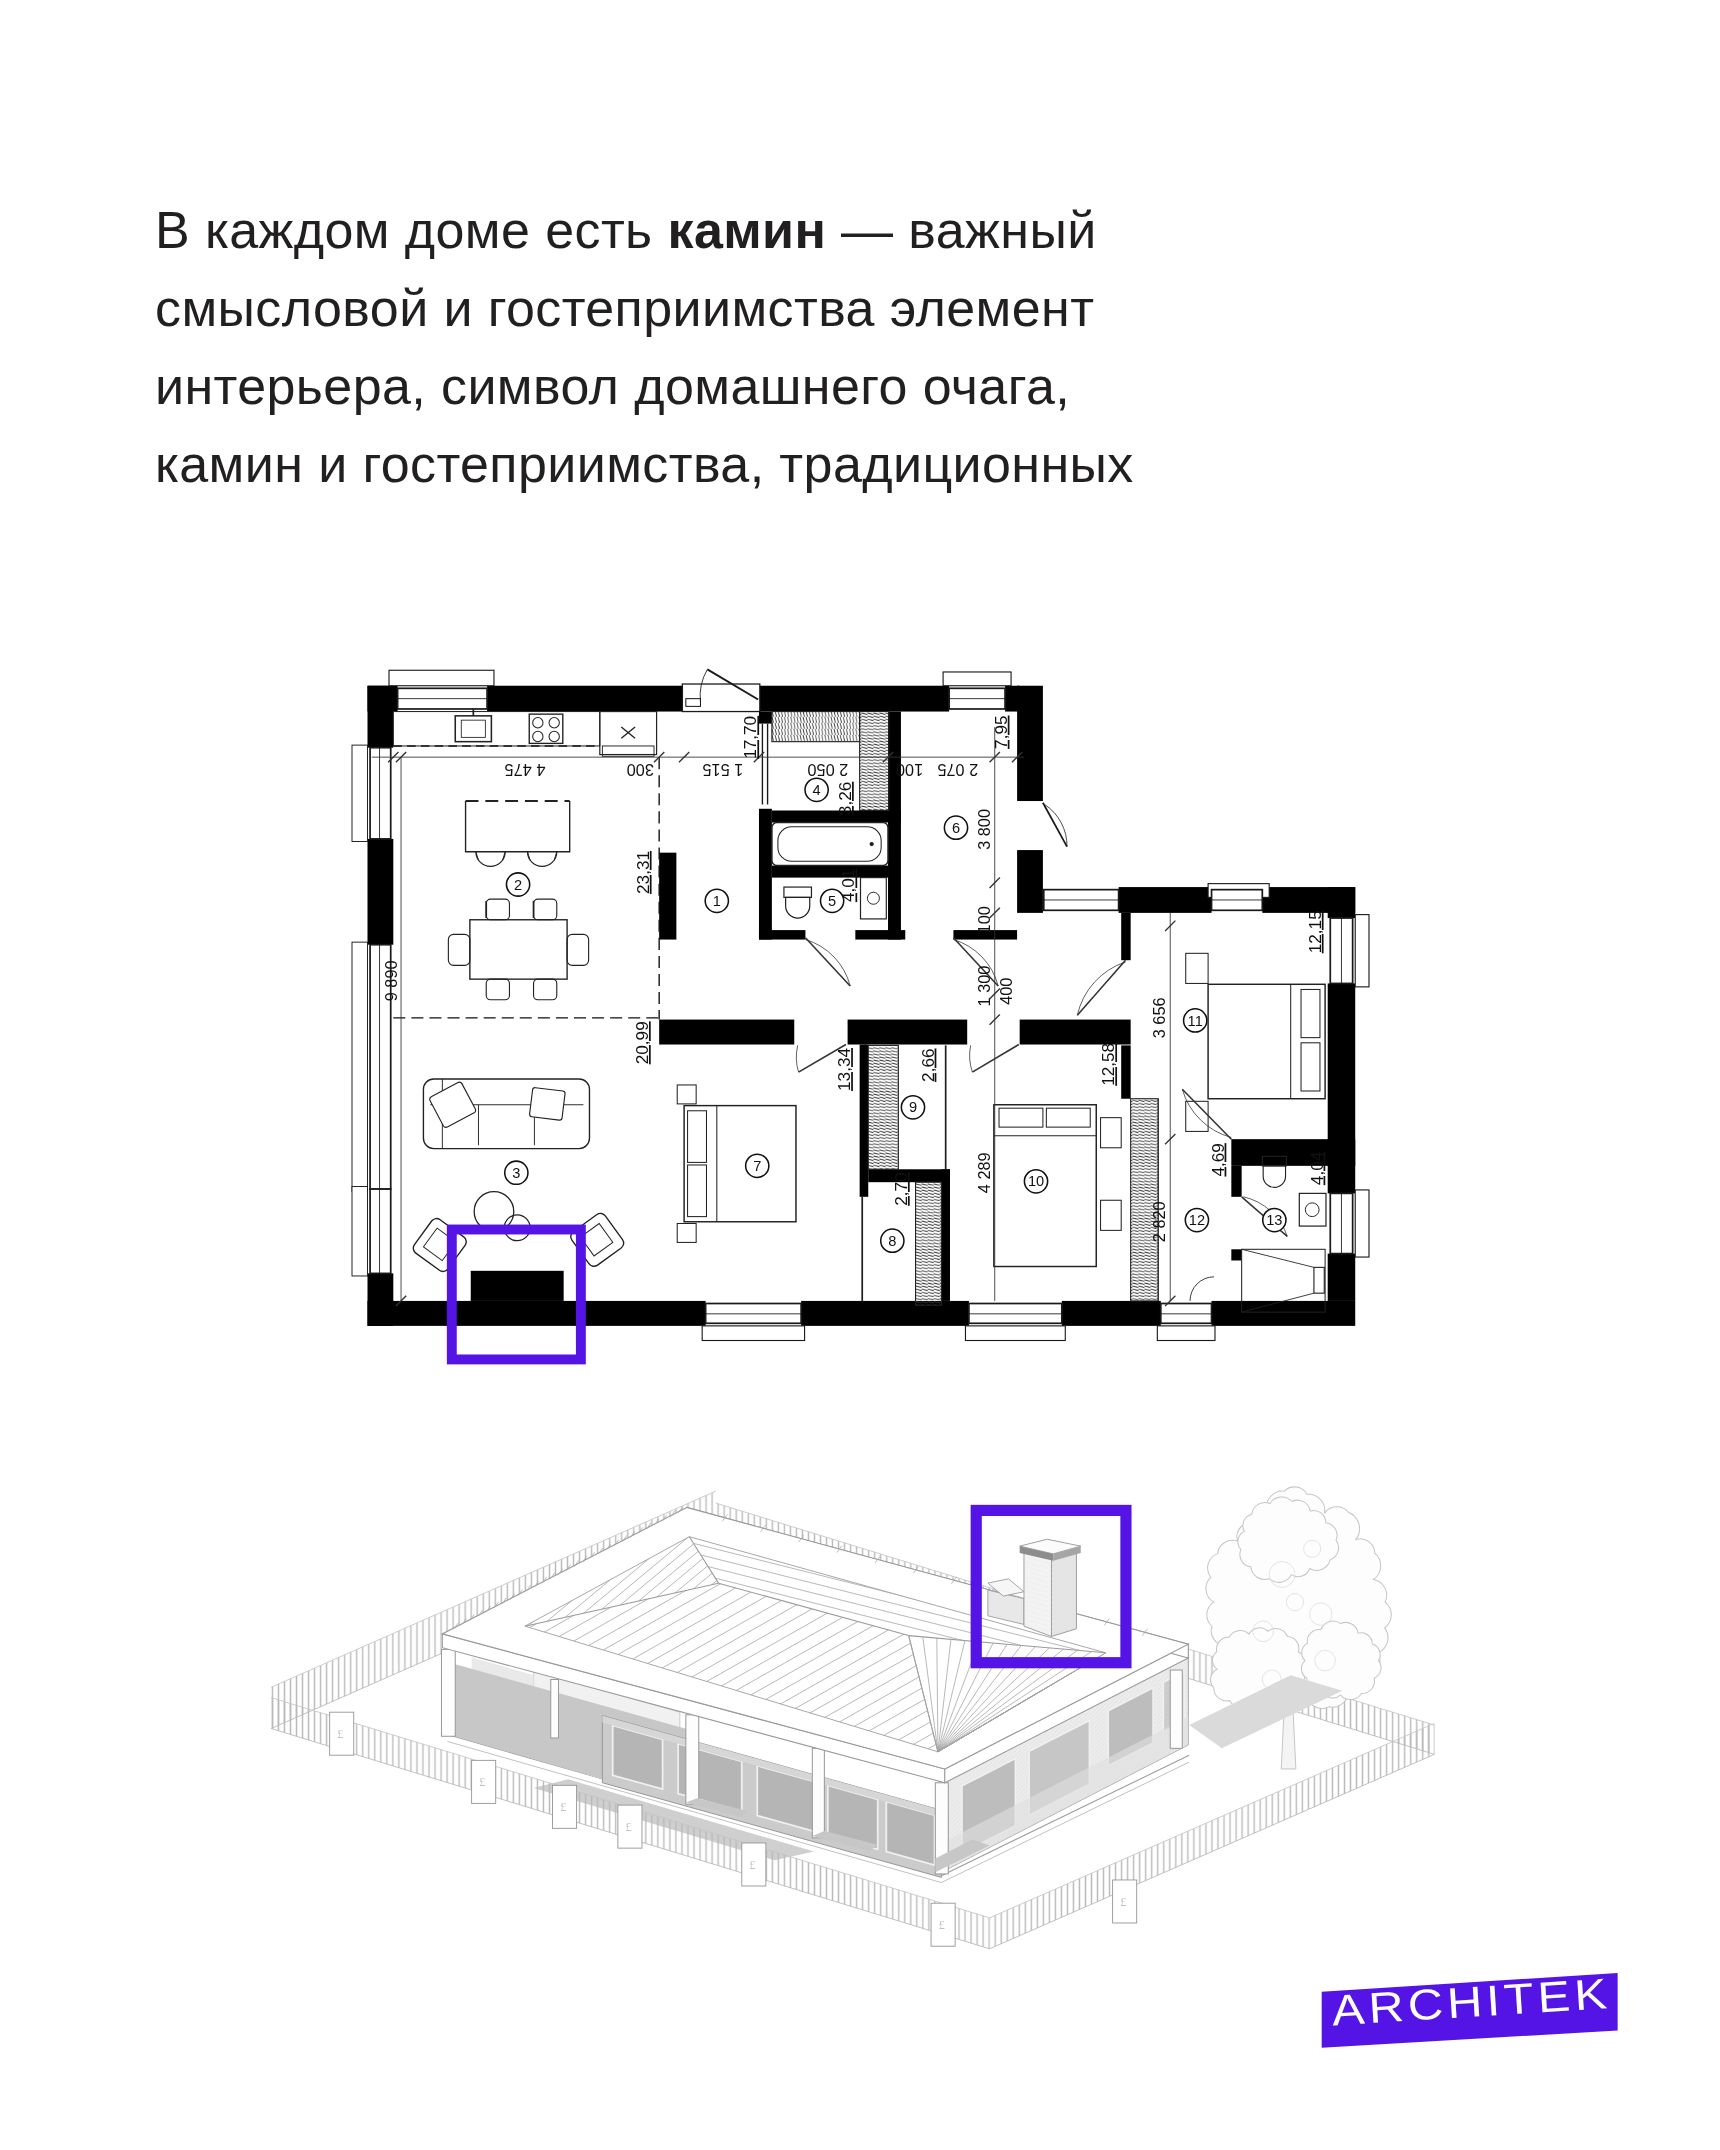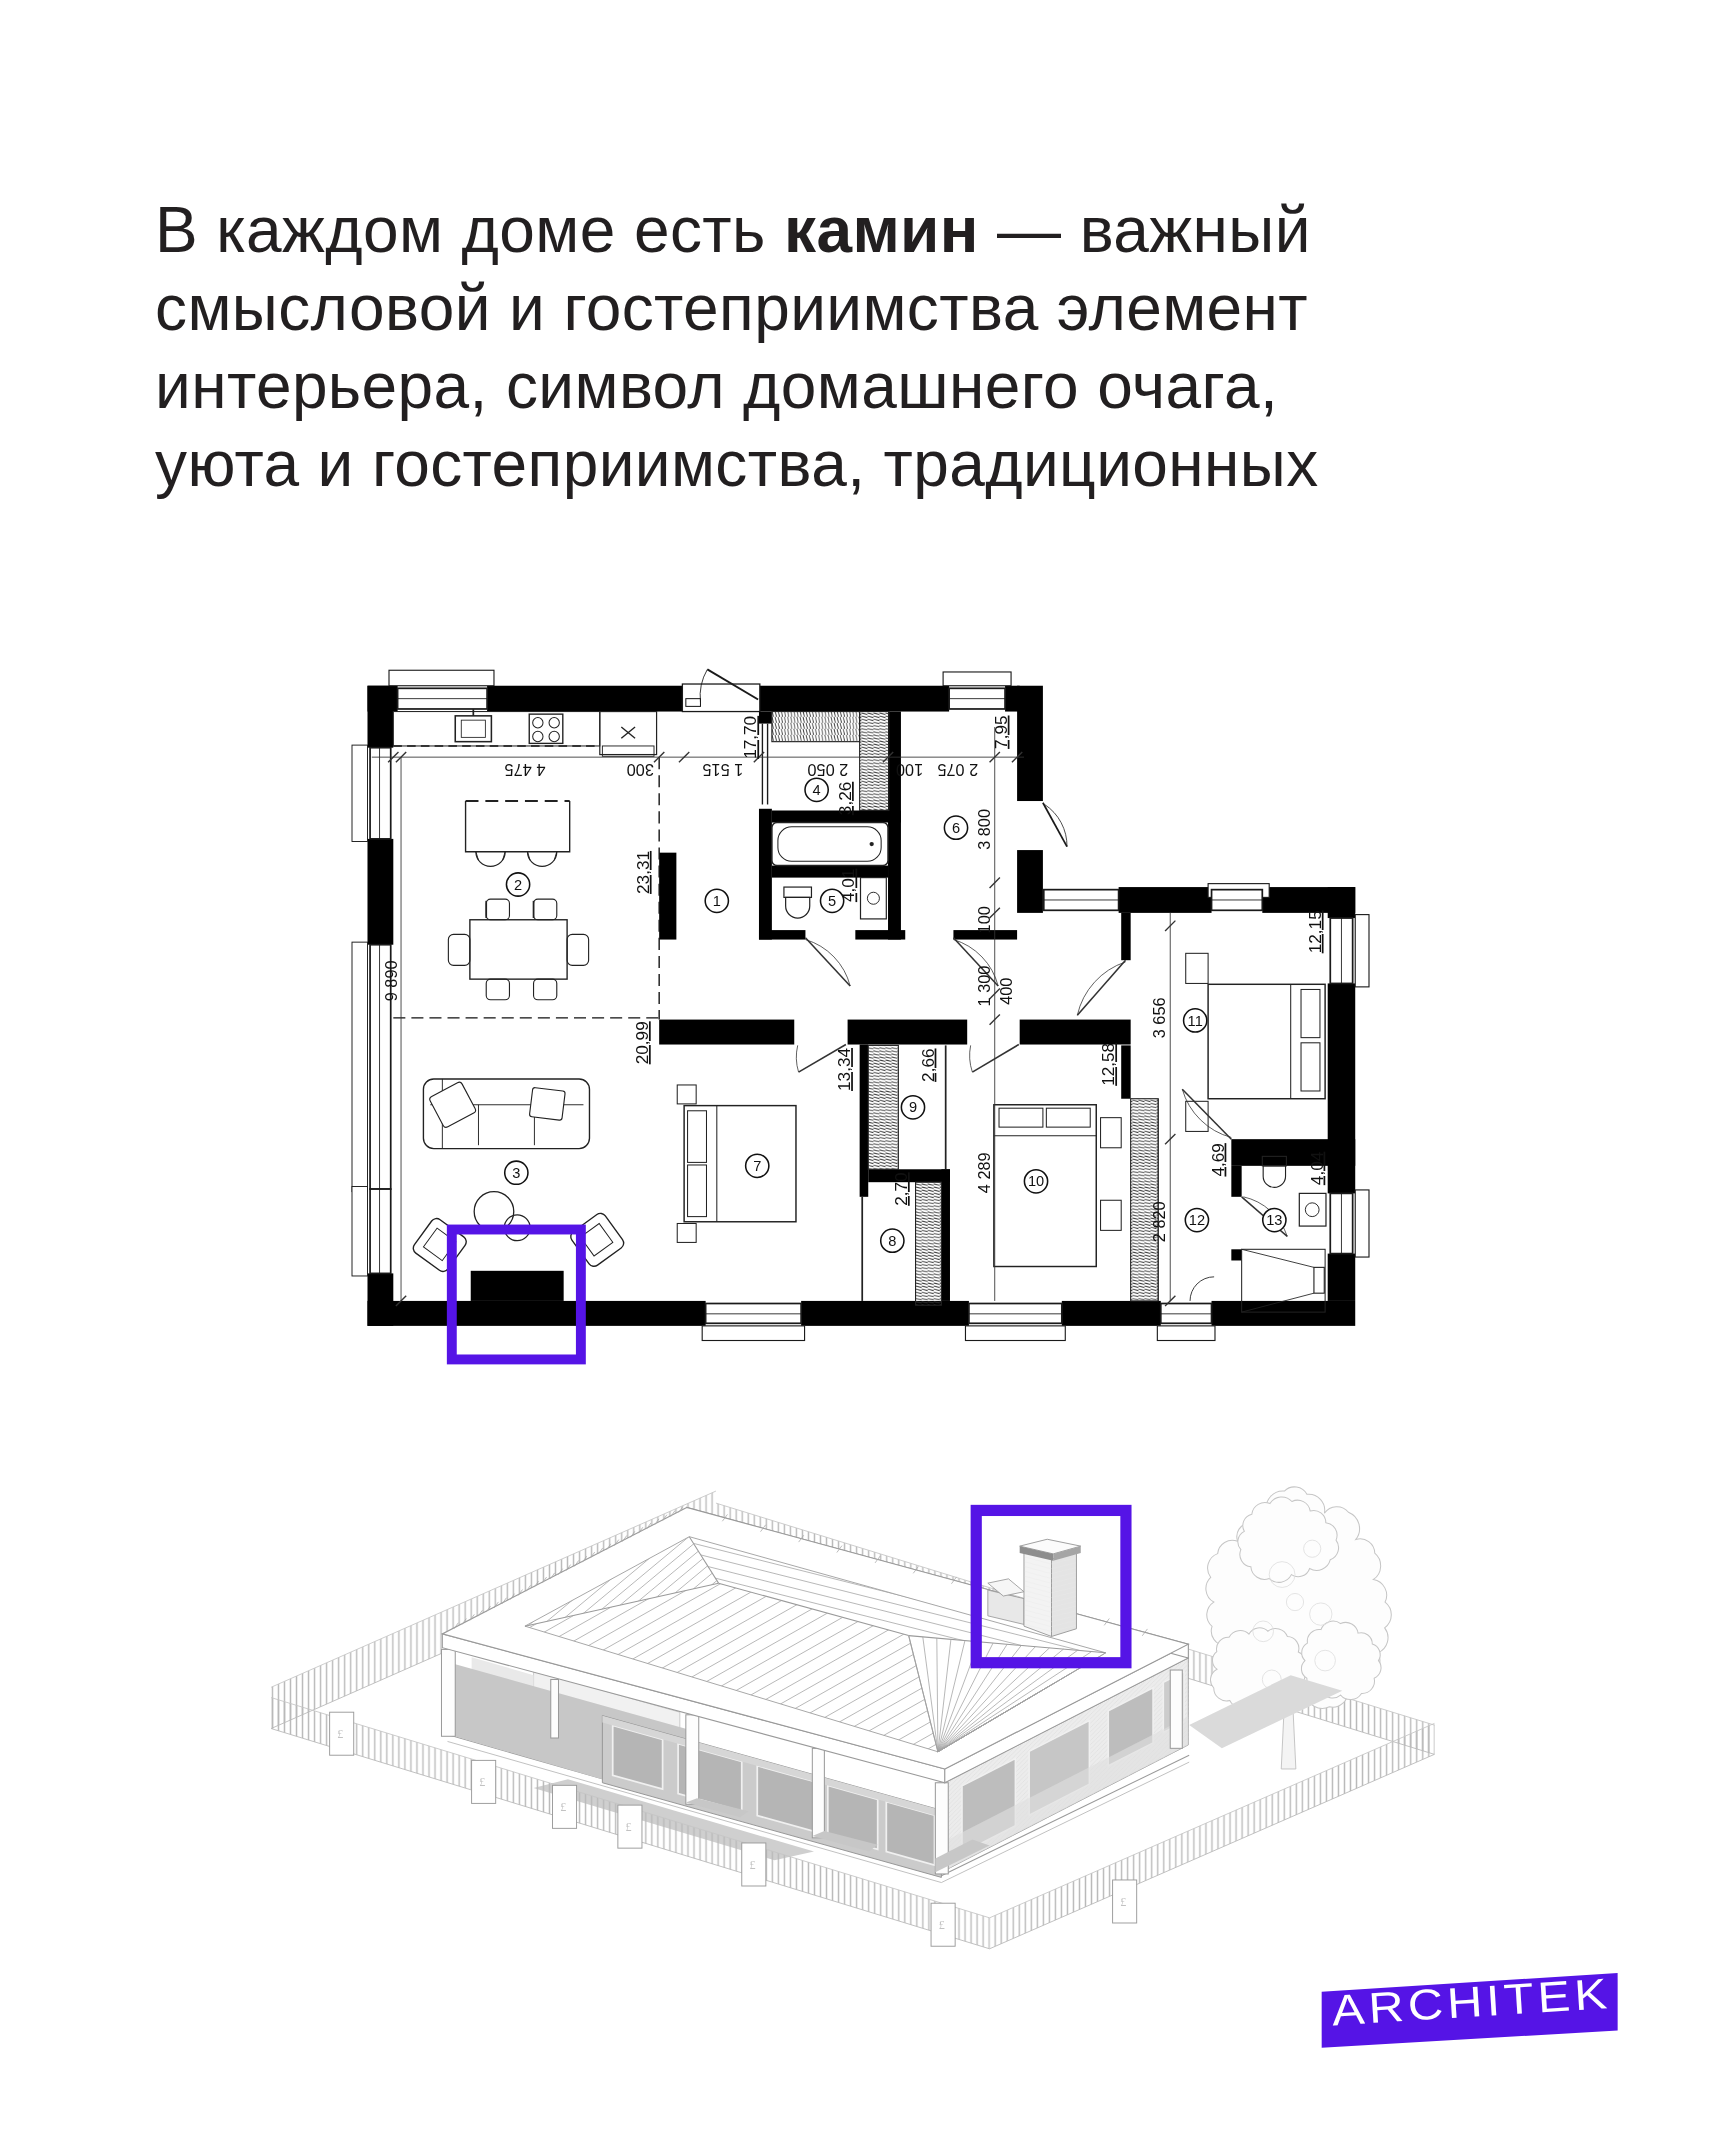--- a/index.html
+++ b/index.html
@@ -1,28 +1,28 @@
 <!DOCTYPE html>
 <html style="font-size:13.8px"><head>
 <meta charset="utf-8">
 <style>
 html,body{margin:0;padding:0;}
 body{width:1721px;height:2151px;background:#ffffff;position:relative;overflow:hidden;
      font-family:"Liberation Sans", sans-serif;}
-#txt{position:absolute;left:155px;top:191px;color:#221f20;font-size:64px;line-height:78px;
+#txt{position:absolute;left:155px;top:191px;color:#221f20;font-size:52px;line-height:78px;
      letter-spacing:0.4px;white-space:nowrap;}
 svg{position:absolute;left:0;top:0;}
 </style>
 </head>
 <body>
 <div id="txt">
 <div>В каждом доме есть <b>камин</b> — важный</div>
 <div>смысловой и гостеприимства элемент</div>
 <div>интерьера, символ домашнего очага,</div>
-<div>уюта и гостеприимства, традиционных</div>
+<div>камин и гостеприимства, традиционных</div>
 </div>
 <svg id="art" width="1721" height="2151" viewBox="0 0 2000 2500">
 <defs>
 <pattern id="hh" width="7" height="3.6" patternUnits="userSpaceOnUse">
   <line x1="0" y1="0.8" x2="7" y2="2.4" stroke="#3a3a3a" stroke-width="1"></line>
 </pattern>
 <pattern id="hv" width="3.6" height="7" patternUnits="userSpaceOnUse">
   <line x1="0.8" y1="0" x2="2.4" y2="7" stroke="#3a3a3a" stroke-width="1"></line>
 </pattern>
 <pattern id="fp" width="7" height="60" patternUnits="userSpaceOnUse">

